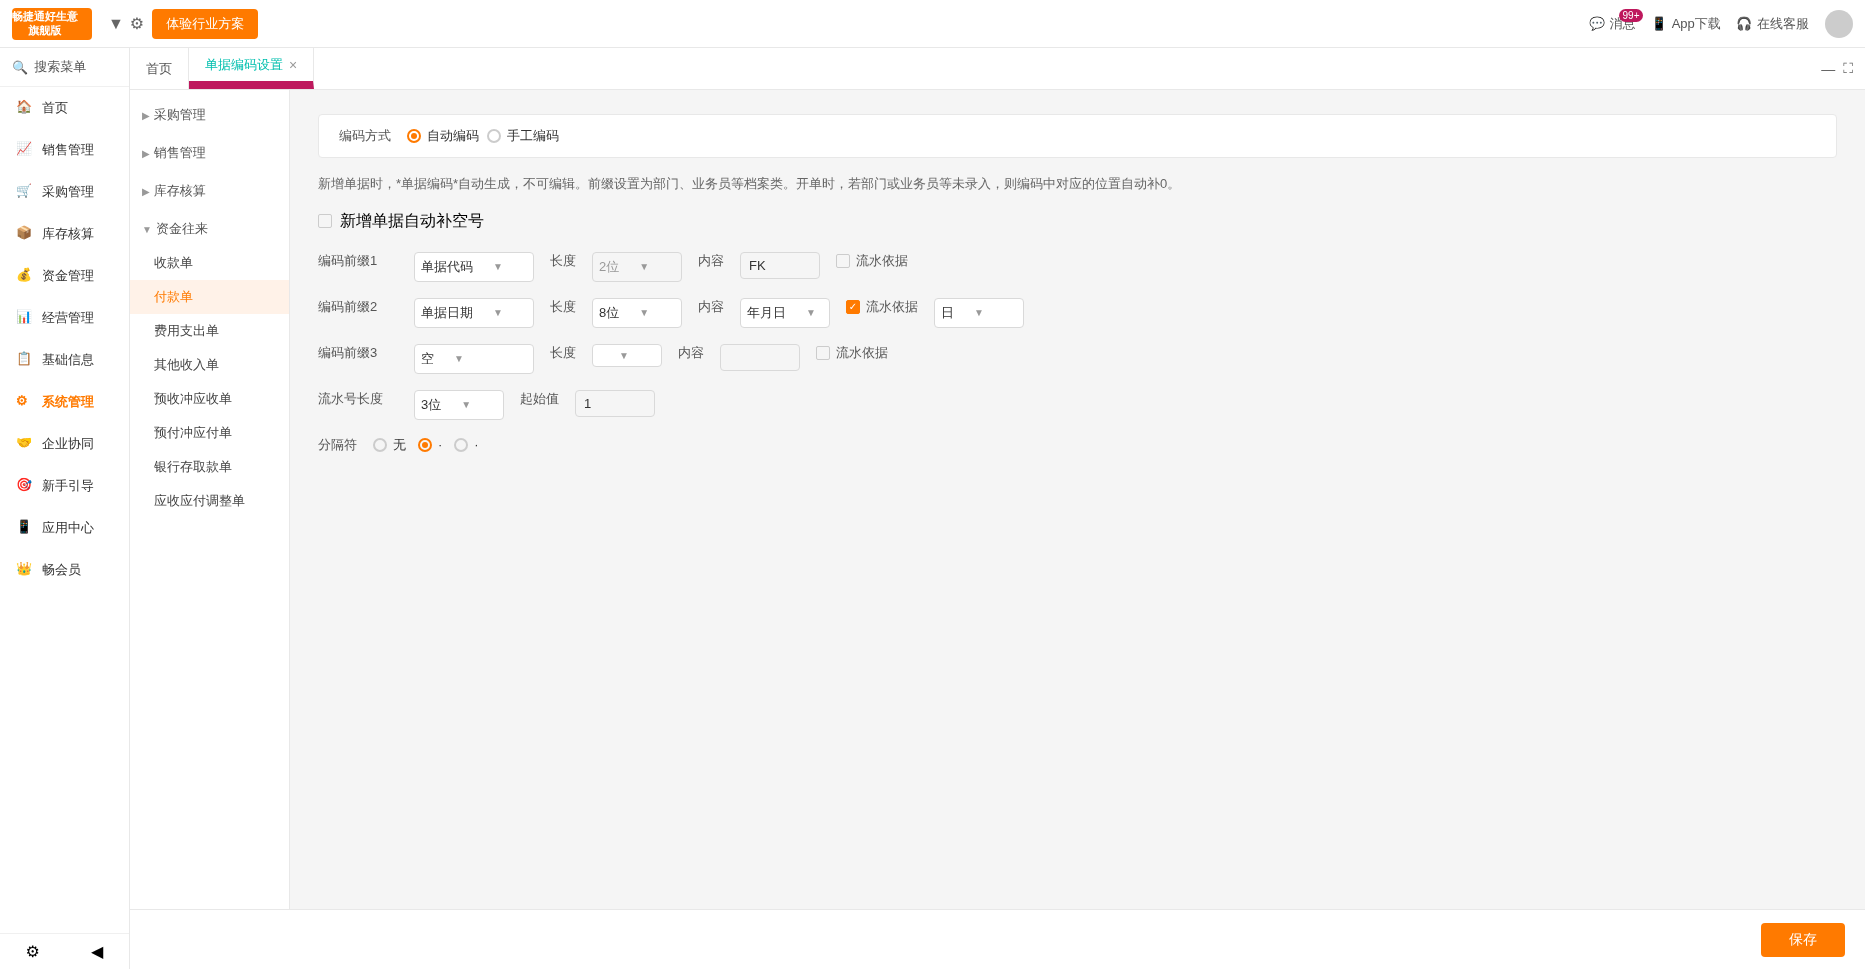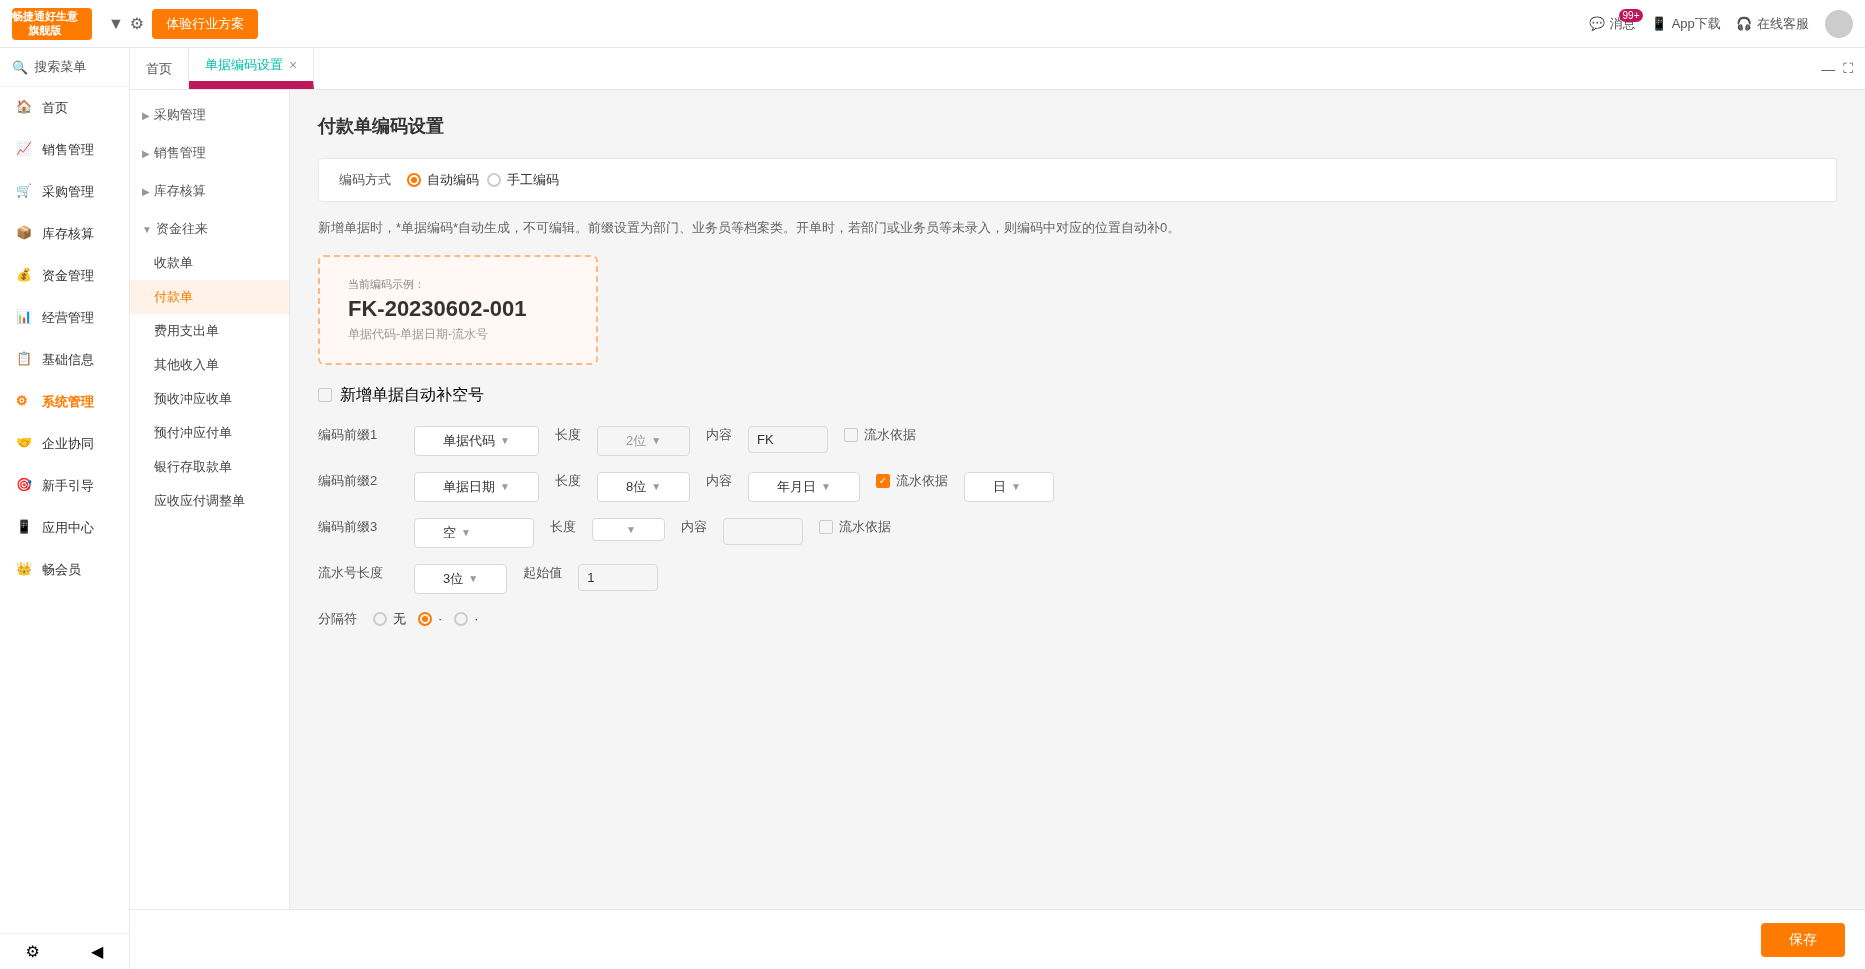--- a/index.html
+++ b/index.html
@@ -142,22 +142,22 @@
       display: flex; align-items: center; justify-content: center; cursor: pointer;
     }
 
     
     .config-row {
       display: flex; align-items: flex-start; gap: 16px; margin-bottom: 16px;
       flex-wrap: wrap;
     }
     .config-label { font-size: 13px; color: #555; white-space: nowrap; width: 80px; }
     .config-select {
-      display: flex; align-items: center; gap: 5px;
-      border: 1px solid #d9d9d9; border-radius: 4px; padding: 5px 28px;
+      display: flex; align-items: center; gap: 20px;
+      border: 1px solid #d9d9d9; border-radius: 4px; padding: 5px 6px;
       font-size: 13px; color: #333; background: #fff; cursor: pointer; min-width: 90px;
     }
     .config-select-wide { min-width: 120px; }
     .len-label { font-size: 13px; color: #555; white-space: nowrap; }
     .content-label { font-size: 13px; color: #555; white-space: nowrap; }
     .content-input {
       border: 1px solid #d9d9d9; border-radius: 4px; padding: 5px 8px;
       font-size: 13px; color: #333; width: 80px; background: #f5f5f5;
     }
     .flow-checkbox { display: flex; align-items: center; gap: 6px; font-size: 13px; color: #555; }
@@ -337,46 +337,40 @@
           <div class="sub-menu-item">其他收入单</div>
           <div class="sub-menu-item">预收冲应收单</div>
           <div class="sub-menu-item">预付冲应付单</div>
           <div class="sub-menu-item">银行存取款单</div>
           <div class="sub-menu-item">应收应付调整单</div>
         </div>
       </div>
 
       <div class="right-panel">
 
-        <div class="panel-title">付款单编码设置</div>
 
         
         <div class="encoding-section">
           <span class="encoding-label">编码方式</span>
           <div class="radio-group">
             <label class="radio-item">
               <span class="radio-dot checked"></span>
               <span>自动编码</span>
             </label>
             <label class="radio-item">
               <span class="radio-dot"></span>
               <span>手工编码</span>
             </label>
           </div>
         </div>
 
         
         <p class="info-text">新增单据时，*单据编码*自动生成，不可编辑。前缀设置为部门、业务员等档案类。开单时，若部门或业务员等未录入，则编码中对应的位置自动补0。</p>
 
         
-        <div class="preview-box">
-          <div style="font-size:11px;color:#888;margin-bottom:4px;">当前编码示例：</div>
-          <div class="preview-code">FK-20230602-001</div>
-          <div class="preview-desc">单据代码-单据日期-流水号</div>
-        </div>
 
         
         <div class="autofill-row">
           <div class="checkbox-box"></div>
           <span>新增单据自动补空号</span>
         </div>
 
         
         <div class="config-row">
           <span class="config-label">编码前缀1</span>

